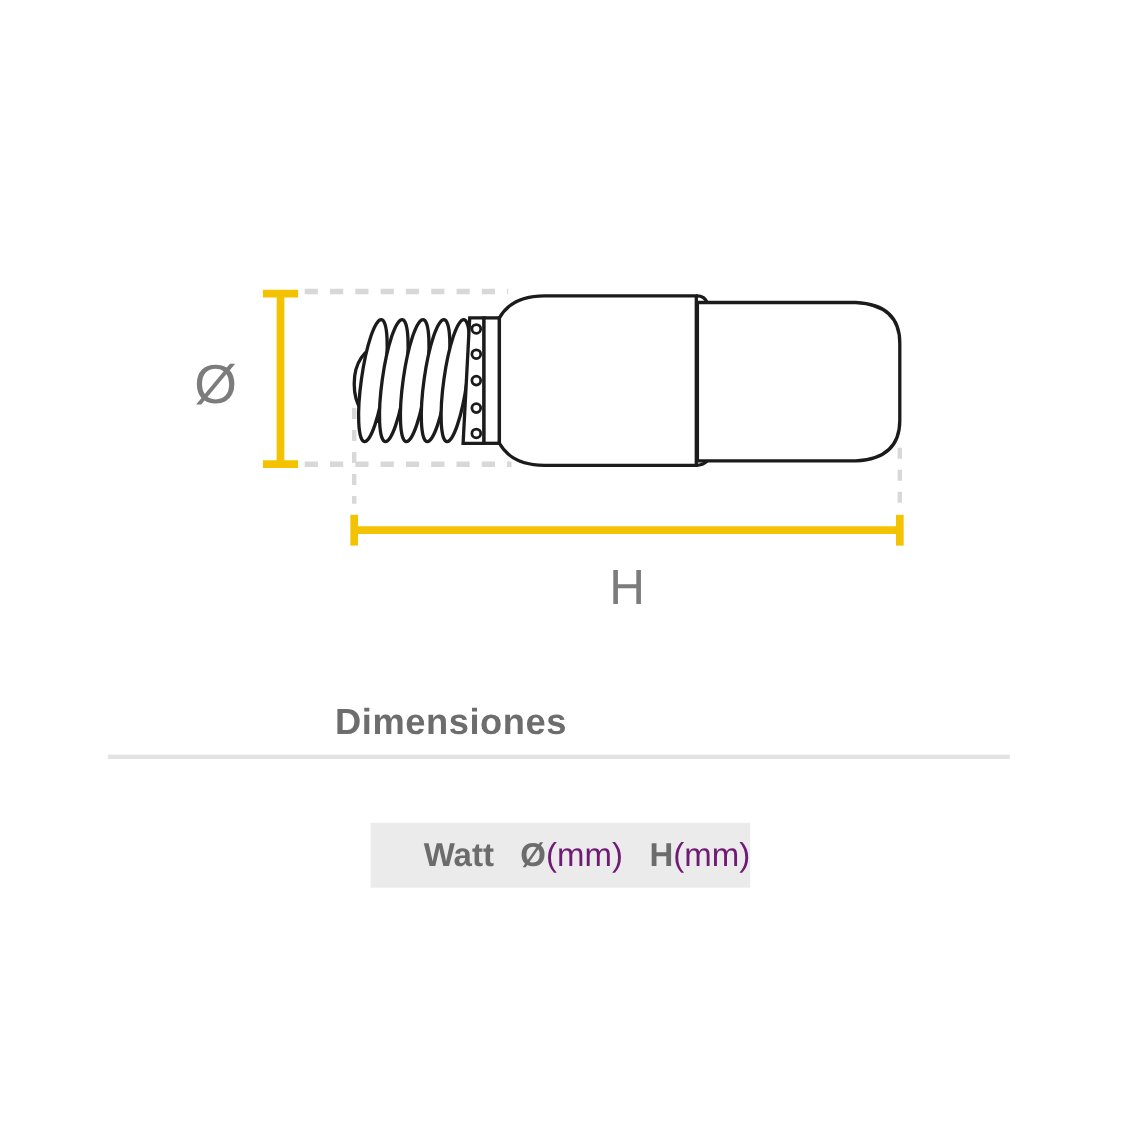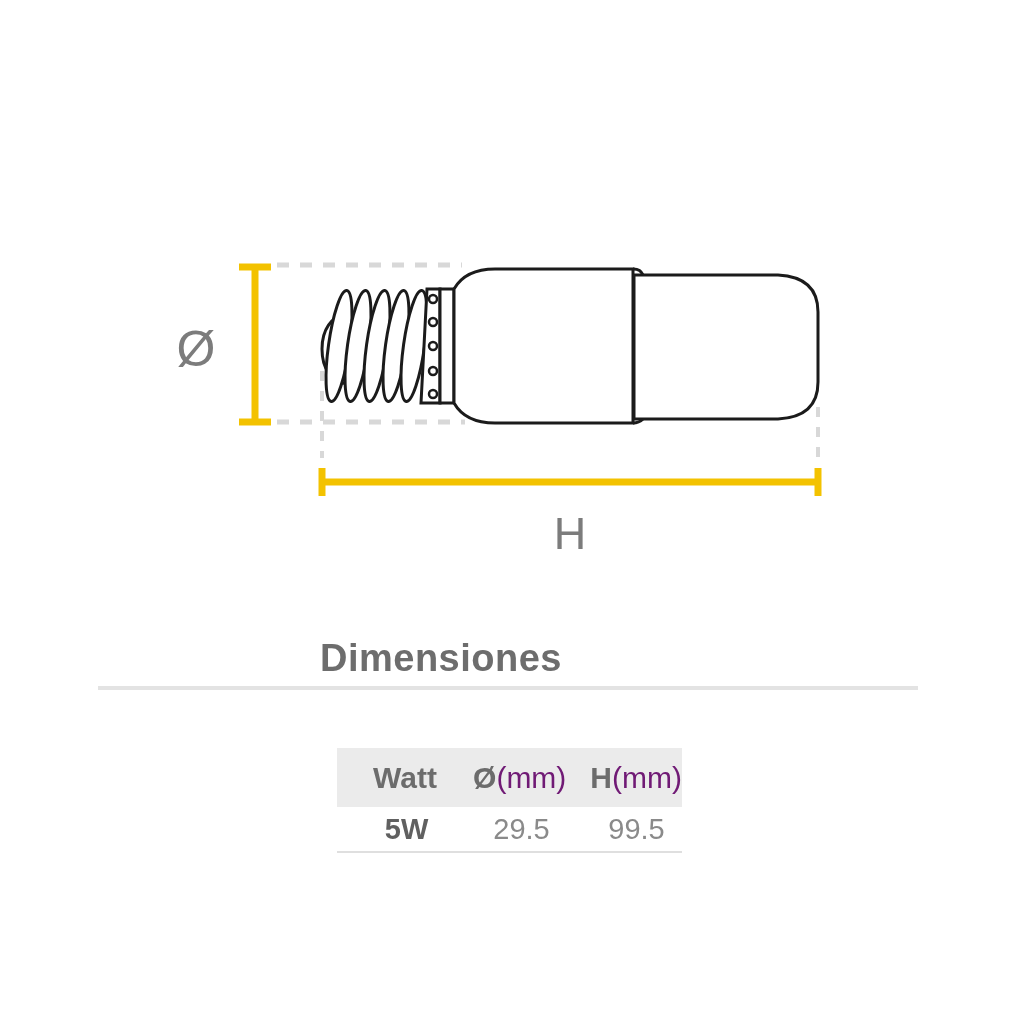--- a/index.html
+++ b/index.html
@@ -18,38 +18,37 @@
   .shp-outline{fill:#ffffff;stroke:var(--outline);stroke-width:3;}
   .shp-dot{fill:#ffffff;stroke:var(--outline);stroke-width:2.5;}
   .ln-yellow{fill:none;stroke:var(--accent);stroke-width:7;}
   .ln-dash{fill:none;stroke:var(--dash);stroke-width:5;stroke-dasharray:12 11;}
   .ln-dash-v{fill:none;stroke:var(--dash);stroke-width:4;stroke-dasharray:10 10;}
   .dim-label{fill:var(--label-gray);}
 
   
   .section-title{
     position:absolute;left:0;top:637px;width:820px;
-    text-align:center;font-size:38px;font-weight:bold;color:#6D6D6D;
+    text-align:center;font-size:33px;font-weight:bold;color:#6D6D6D;
     letter-spacing:0.5px;
-    margin-left:31px;
   }
   .divider{
     position:absolute;left:98px;top:686px;width:820px;height:4px;
     background:#E3E3E3;
   }
   .spec-table{position:absolute;left:337px;top:748px;width:345px;}
   .spec-header{
     display:flex;height:59px;background:#EBEBEB;align-items:center;
     font-size:30px;
   }
   .spec-row{
     display:flex;height:44px;align-items:center;
     font-size:29px;border-bottom:2px solid #DFDFDF;
   }
-  .cell{flex:1;text-align:center;white-space:nowrap;padding-left:24px;}
+  .cell{flex:1;text-align:right;white-space:nowrap;padding-left:24px;}
   .hdr-main{font-weight:700;color:#6C6C6C;}
   .hdr-sym{font-weight:600;color:#6C6C6C;}
   .hdr-unit{font-weight:400;color:#701a75;}
   .val-bold{font-weight:700;color:#606060;}
   .val{font-weight:400;color:#8A8A8A;}
 </style>
 </head>
 <body>
 
 <div class="canvas">
@@ -117,20 +116,15 @@
   <div class="spec-table">
     <div class="spec-header">
       <div class="cell hdr-main">Watt</div>
       <div class="cell">
         <span class="hdr-sym">Ø</span><span class="hdr-unit">(mm)</span>
       </div>
       <div class="cell">
         <span class="hdr-sym">H</span><span class="hdr-unit">(mm)</span>
       </div>
     </div>
-    <div class="spec-row">
-      <div class="cell val-bold">5W</div>
-      <div class="cell val">29.5</div>
-      <div class="cell val">99.5</div>
-    </div>
   </div>
 
 </div>
 
 </body></html>

